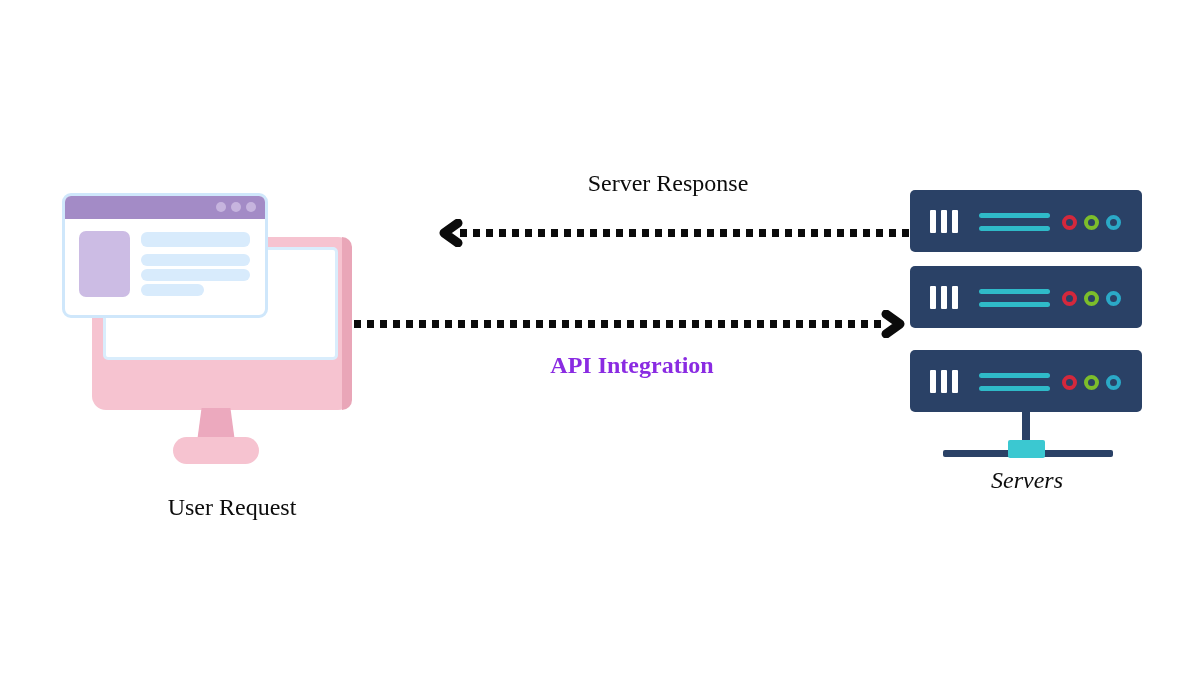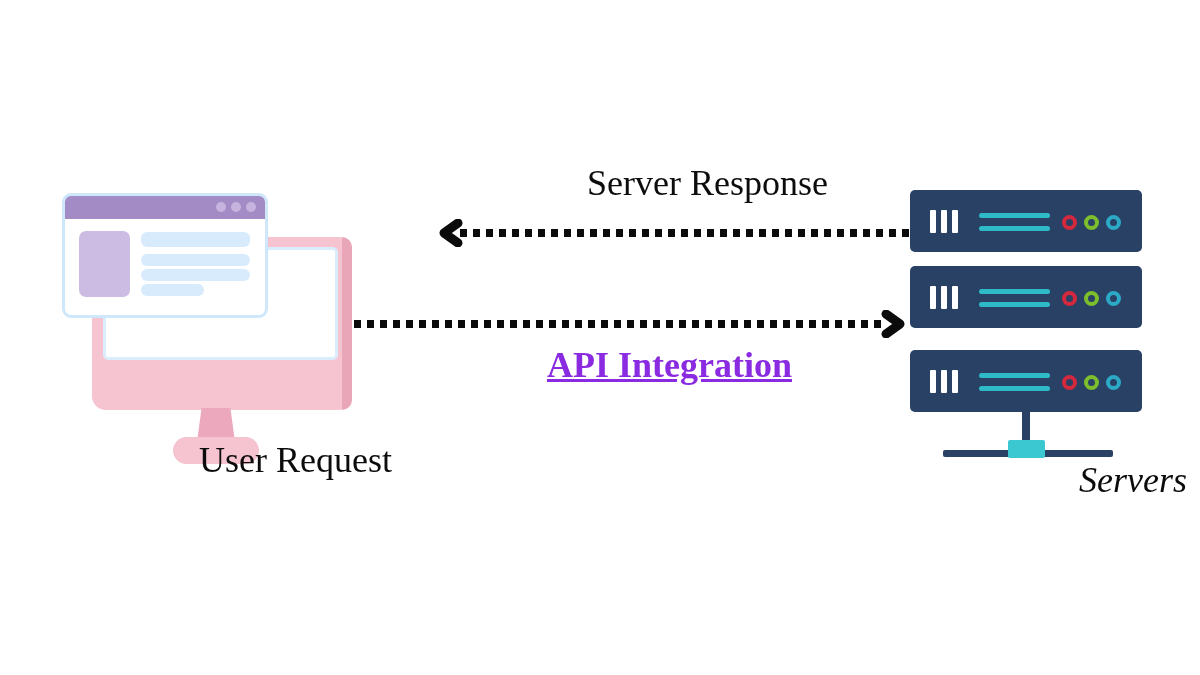--- a/index.html
+++ b/index.html
@@ -11,29 +11,29 @@
     overflow: hidden;
     font-family: "Liberation Serif", "DejaVu Serif", serif;
   }
   .canvas * { box-sizing: border-box; }
   .abs { position: absolute; }
 
   
   .label {
     position: absolute;
     width: 320px;
-    text-align: right;
-    font-size: 36px;
+    text-align: center;
+    font-size: 24px;
     line-height: 36px;
     color: var(--text, #0c0c0c);
     white-space: nowrap;
   }
   .lbl-response { left: 508px; top: 165px; }
-  .lbl-api      { left: 472px; top: 347px; color: var(--api-label, #8a2be2); font-weight: bold; text-decoration: underline; }
-  .lbl-user     { left: 72px;  top: 442px; }
+  .lbl-api      { left: 472px; top: 347px; color: var(--api-label, #8a2be2); font-weight: bold; }
+  .lbl-user     { left: 72px;  top: 489px; }
   .lbl-servers  { left: 867px; top: 462px; font-style: italic; }
 
   
   .arrow { position: absolute; }
   .arrow-response { left: 436px; top: 219px; }
   .arrow-request  { left: 352px; top: 310px; }
   .dash    { stroke: var(--arrow, #0b0b0b); stroke-width: 8; stroke-dasharray: 7 6; fill: none; }
   .chevron { stroke: var(--arrow, #0b0b0b); stroke-width: 9; fill: none; stroke-linecap: round; stroke-linejoin: round; }
 
   

